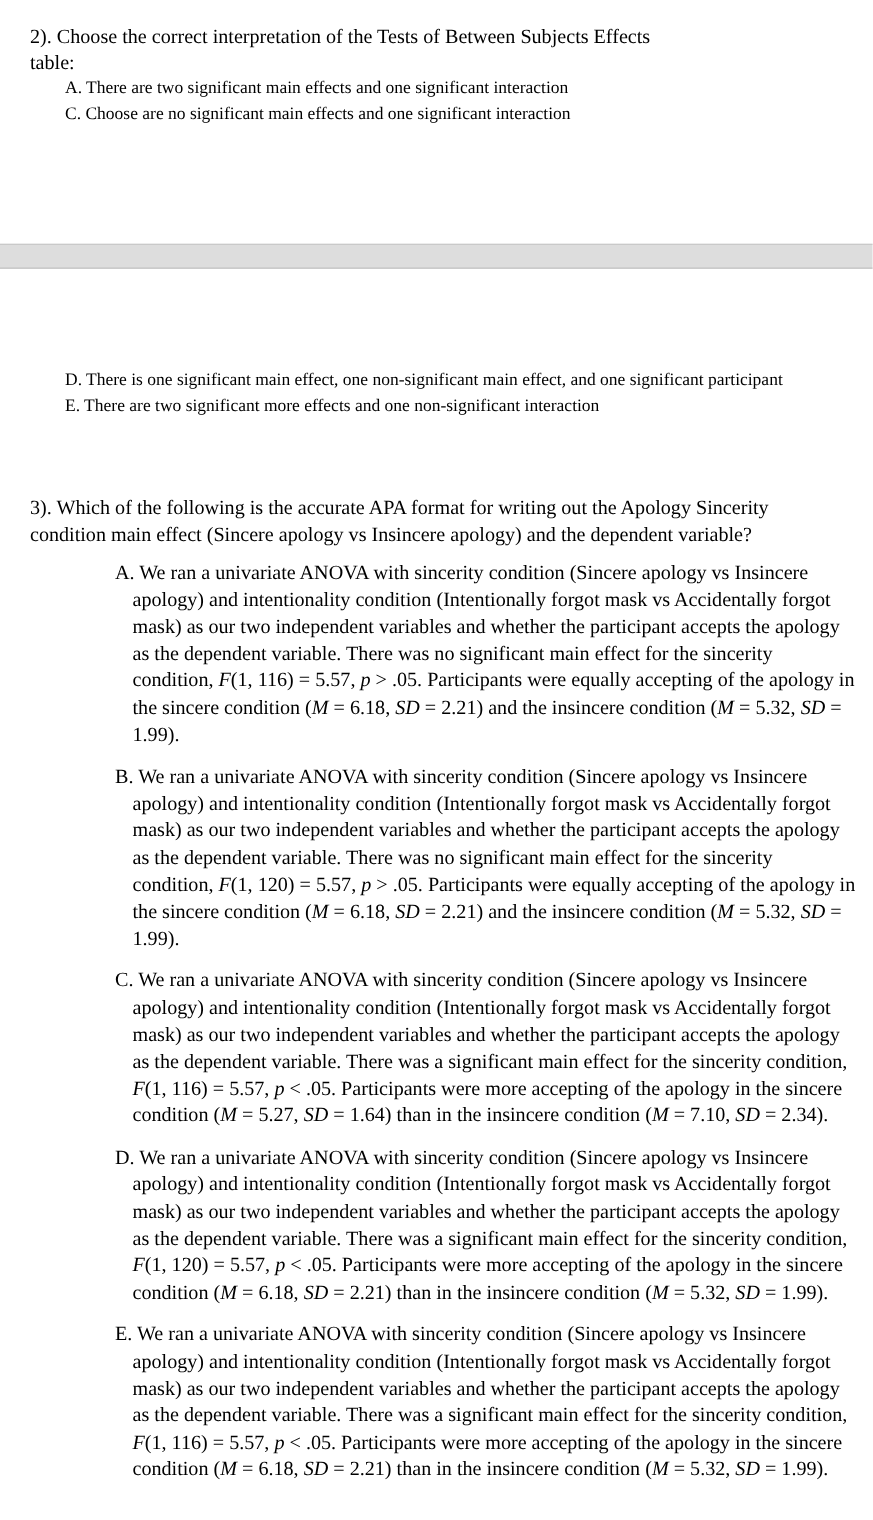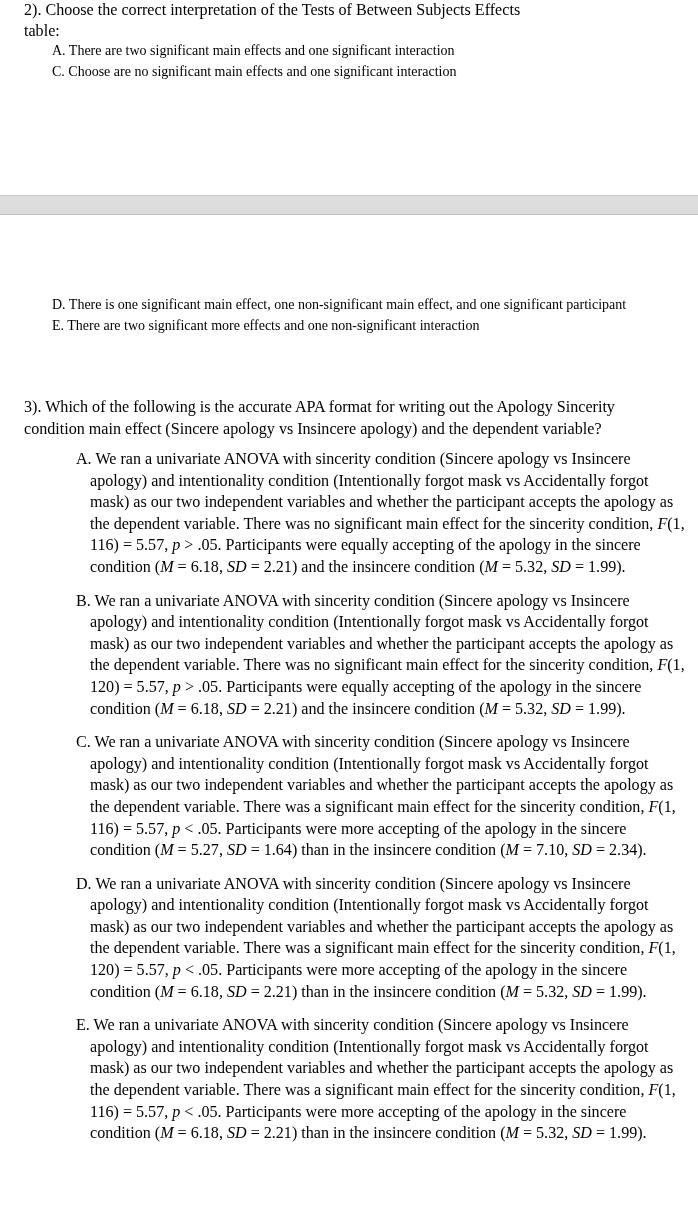--- a/index.html
+++ b/index.html
@@ -18,21 +18,21 @@
   .page {
     position: relative;
     width: 698px;
     height: 1216px;
   }
 
   
   .q2-block {
     position: absolute;
     left: 0;
-    top: 0;
+    top: 20px;
     width: 552px;
   }
   .q-stem {
     font-size: 16.1px;
     line-height: 20.5px;
     padding-left: 24px;
     padding-right: 12px;
     margin: 0;
   }
   .q2-options {
@@ -86,21 +86,21 @@
   .q3-options {
     margin: 0;
     padding: 0;
   }
   .q3-opt {
     font-size: 16.1px;
     line-height: 21.6px;
     padding-left: 90px;
     padding-right: 13px;
     text-indent: -14px;
-    margin: 0 0 12px 0;
+    margin: 0 0 12px 16px;
   }
   .q3-opt:last-child {
     margin-bottom: 0;
   }
   em {
     font-style: italic;
   }
 </style>
 </head>
 <body>

